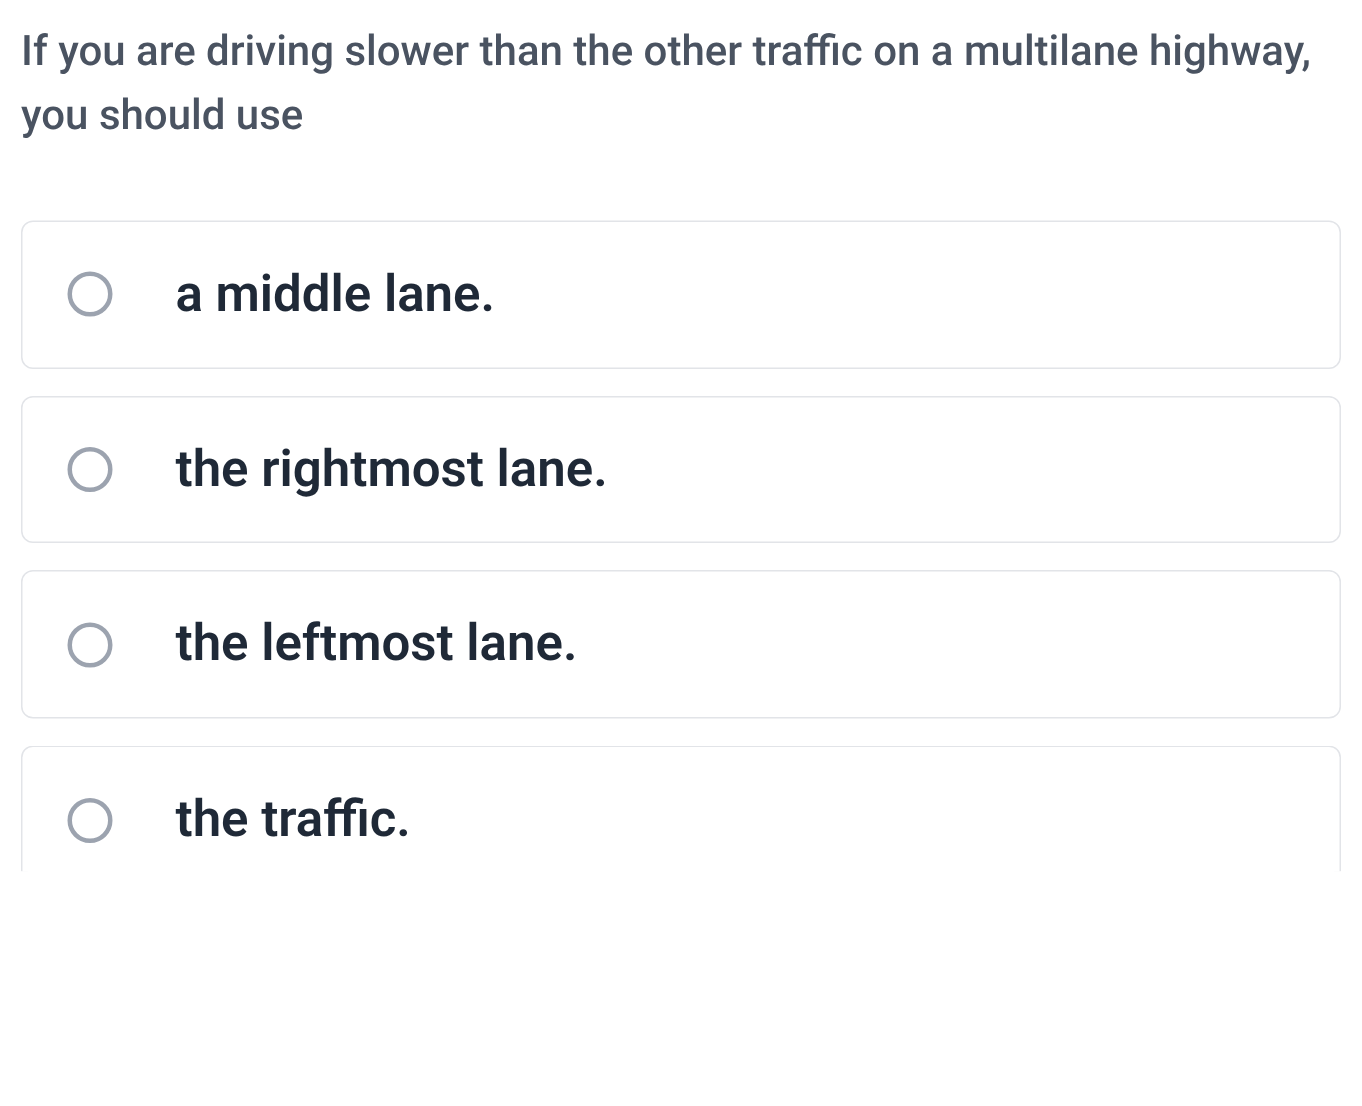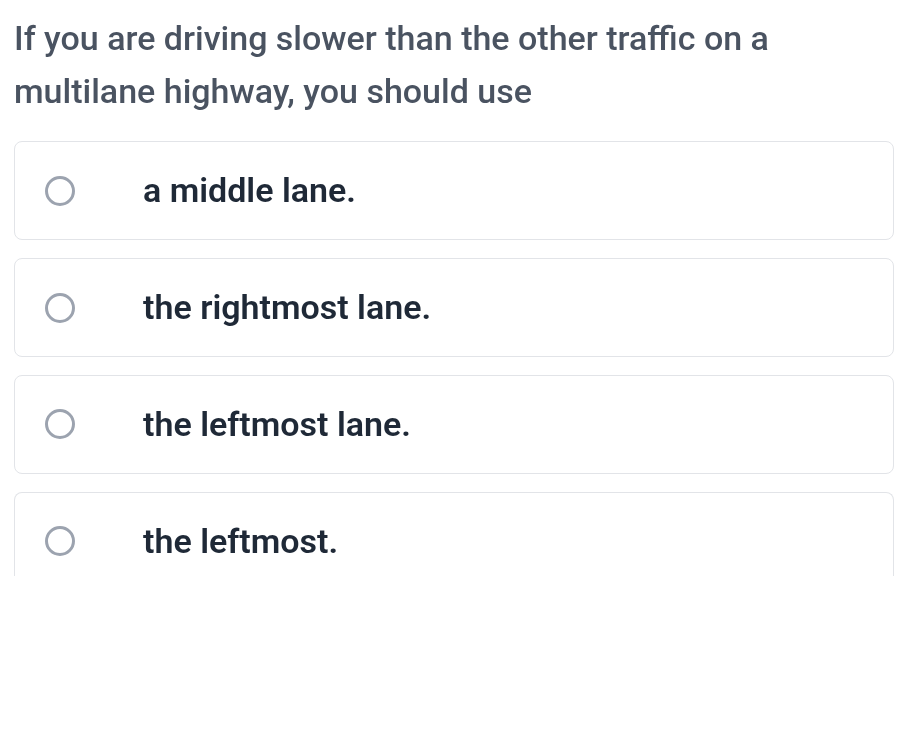--- a/index.html
+++ b/index.html
@@ -7,40 +7,39 @@
       padding: 0;
       box-sizing: border-box;
     }
     body {
       font-family: -apple-system, BlinkMacSystemFont, 'Segoe UI', Roboto, Helvetica, Arial, sans-serif;
       background: #ffffff;
       padding: 12px 14px;
       width: 908px;
     }
     .question {
-      font-size: 34px;
+      font-size: 28px;
       font-weight: 500;
       color: #4a5361;
       line-height: 1.55;
-      margin-bottom: 24px;
+      margin-bottom: 48px;
     }
     .options {
       display: flex;
       flex-direction: column;
       gap: 18px;
     }
     .option {
       display: flex;
       align-items: center;
       border: 1px solid #e2e4e8;
       border-radius: 8px;
       padding: 28px 30px;
       cursor: pointer;
       background: #ffffff;
-      gap: 26px;
     }
     .radio {
       width: 30px;
       height: 30px;
       border: 3px solid #9ca3af;
       border-radius: 50%;
       flex-shrink: 0;
       margin-right: 42px;
     }
     .option-text {
@@ -69,15 +68,15 @@
   <div class="option">
     <span class="radio"></span>
     <span class="option-text">the rightmost lane.</span>
   </div>
   <div class="option">
     <span class="radio"></span>
     <span class="option-text">the leftmost lane.</span>
   </div>
   <div class="option last">
     <span class="radio"></span>
-    <span class="option-text">the leftmost.</span>
+    <span class="option-text">the traffic.</span>
   </div>
 </div>
 
 </body></html>

